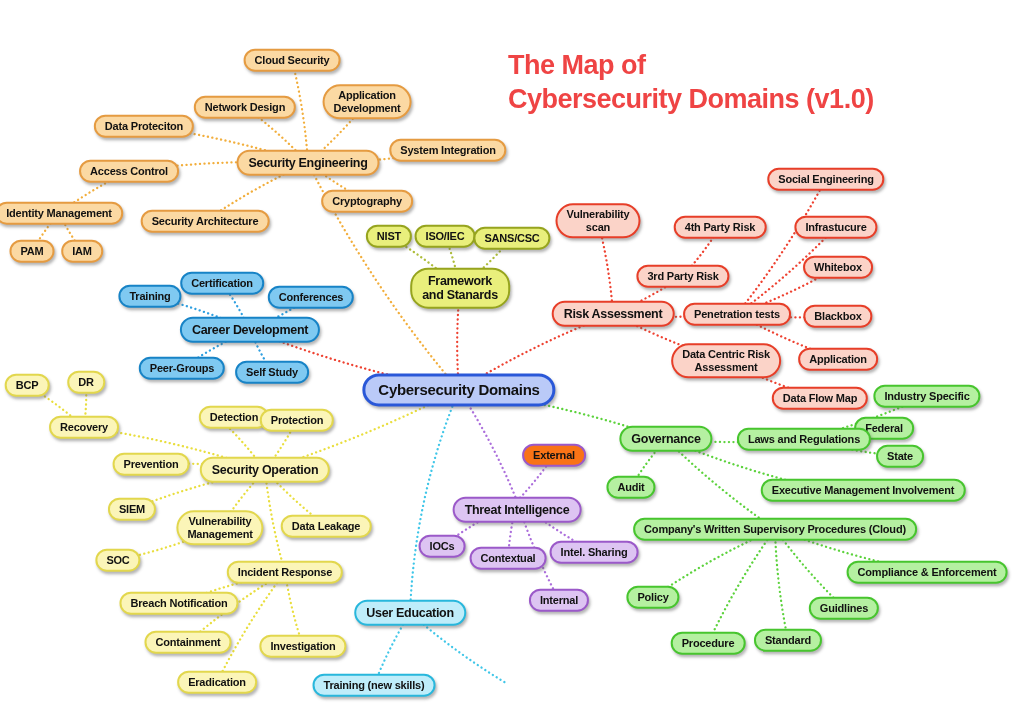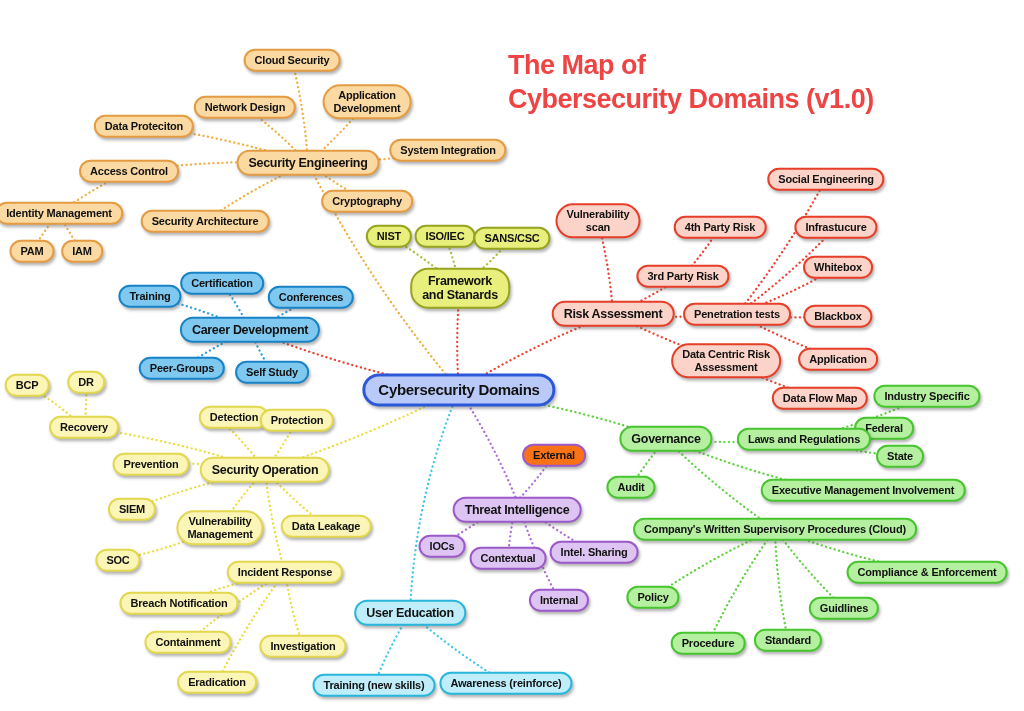--- a/index.html
+++ b/index.html
@@ -159,21 +159,20 @@
     <div class="node leaf" style="left: 708px; top: 643px; background: rgb(181, 240, 161); border-color: rgb(71, 197, 46);">Procedure</div>
     <div class="node leaf" style="left: 788px; top: 640px; background: rgb(181, 240, 161); border-color: rgb(71, 197, 46);">Standard</div>
     <div class="node leaf" style="left: 554px; top: 455px; background: #f97316; border-color: rgb(155, 89, 201);">External</div>
     <div class="node hub" style="left: 517px; top: 510px; background: rgb(221, 196, 242); border-color: rgb(155, 89, 201);">Threat Intelligence</div>
     <div class="node leaf" style="left: 442px; top: 546px; background: rgb(221, 196, 242); border-color: rgb(155, 89, 201);">IOCs</div>
     <div class="node leaf" style="left: 508px; top: 558px; background: rgb(221, 196, 242); border-color: rgb(155, 89, 201);">Contextual</div>
     <div class="node leaf" style="left: 594px; top: 552px; background: rgb(221, 196, 242); border-color: rgb(155, 89, 201);">Intel. Sharing</div>
     <div class="node leaf" style="left: 559px; top: 600px; background: rgb(221, 196, 242); border-color: rgb(155, 89, 201);">Internal</div>
     <div class="node hub" style="left: 410px; top: 613px; background: rgb(191, 237, 250); border-color: rgb(40, 183, 220);">User Education</div>
     <div class="node leaf" style="left: 374px; top: 685px; background: rgb(191, 237, 250); border-color: rgb(40, 183, 220);">Training (new skills)</div>
-    <div class="node leaf" style="left: 506px; top: 683px; background: rgb(191, 237, 250); border-color: rgb(40, 183, 220);">Awareness (reinforce)</div>
     <div class="node leaf" style="left: 27px; top: 385px; background: rgb(251, 245, 184); border-color: rgb(226, 215, 77);">BCP</div>
     <div class="node leaf" style="left: 86px; top: 382px; background: rgb(251, 245, 184); border-color: rgb(226, 215, 77);">DR</div>
     <div class="node leaf" style="left: 84px; top: 427px; background: rgb(251, 245, 184); border-color: rgb(226, 215, 77);">Recovery</div>
     <div class="node leaf" style="left: 234px; top: 417px; background: rgb(251, 245, 184); border-color: rgb(226, 215, 77);">Detection</div>
     <div class="node leaf" style="left: 297px; top: 420px; background: rgb(251, 245, 184); border-color: rgb(226, 215, 77);">Protection</div>
     <div class="node leaf" style="left: 151px; top: 464px; background: rgb(251, 245, 184); border-color: rgb(226, 215, 77);">Prevention</div>
     <div class="node hub" style="left: 265px; top: 470px; background: rgb(251, 245, 184); border-color: rgb(226, 215, 77);">Security Operation</div>
     <div class="node leaf" style="left: 132px; top: 509px; background: rgb(251, 245, 184); border-color: rgb(226, 215, 77);">SIEM</div>
     <div class="node leaf" style="left: 220px; top: 528px; background: rgb(251, 245, 184); border-color: rgb(226, 215, 77);">Vulnerability
 Management</div>

